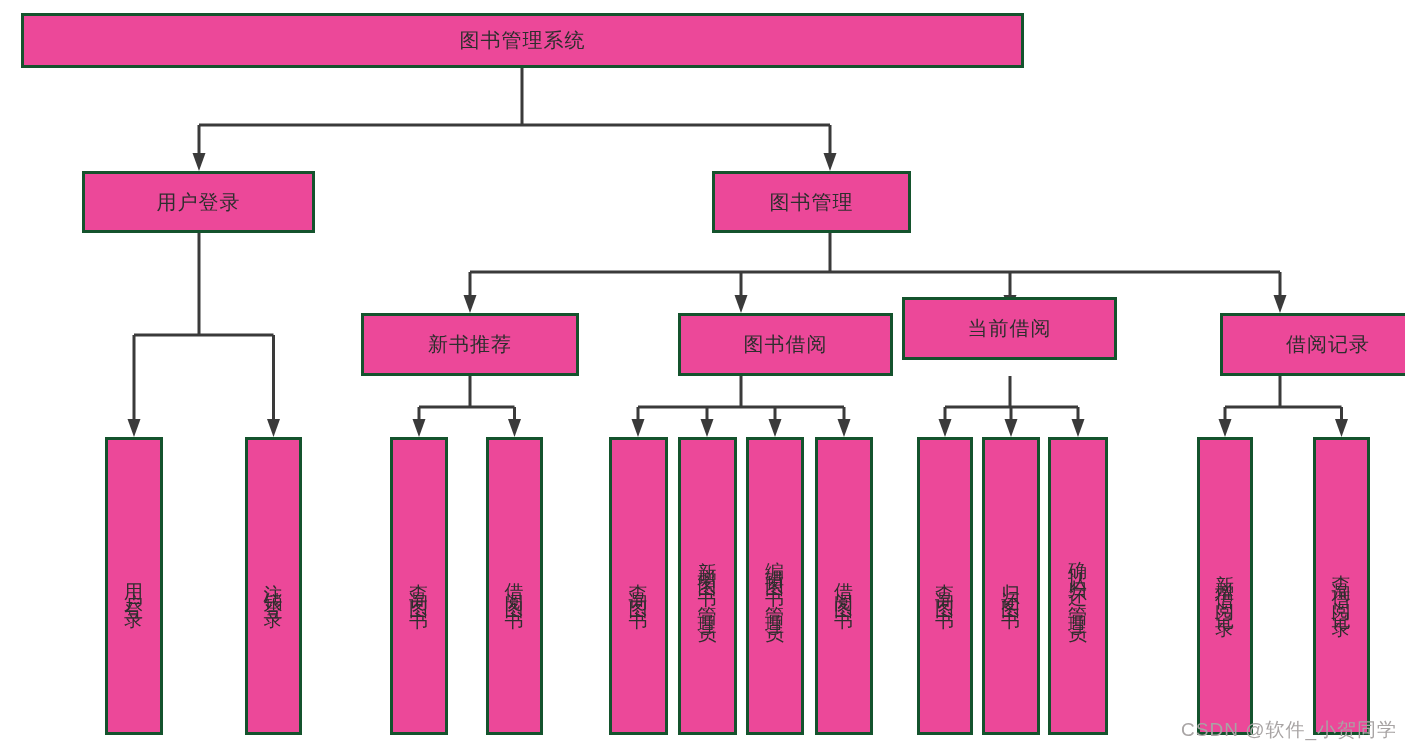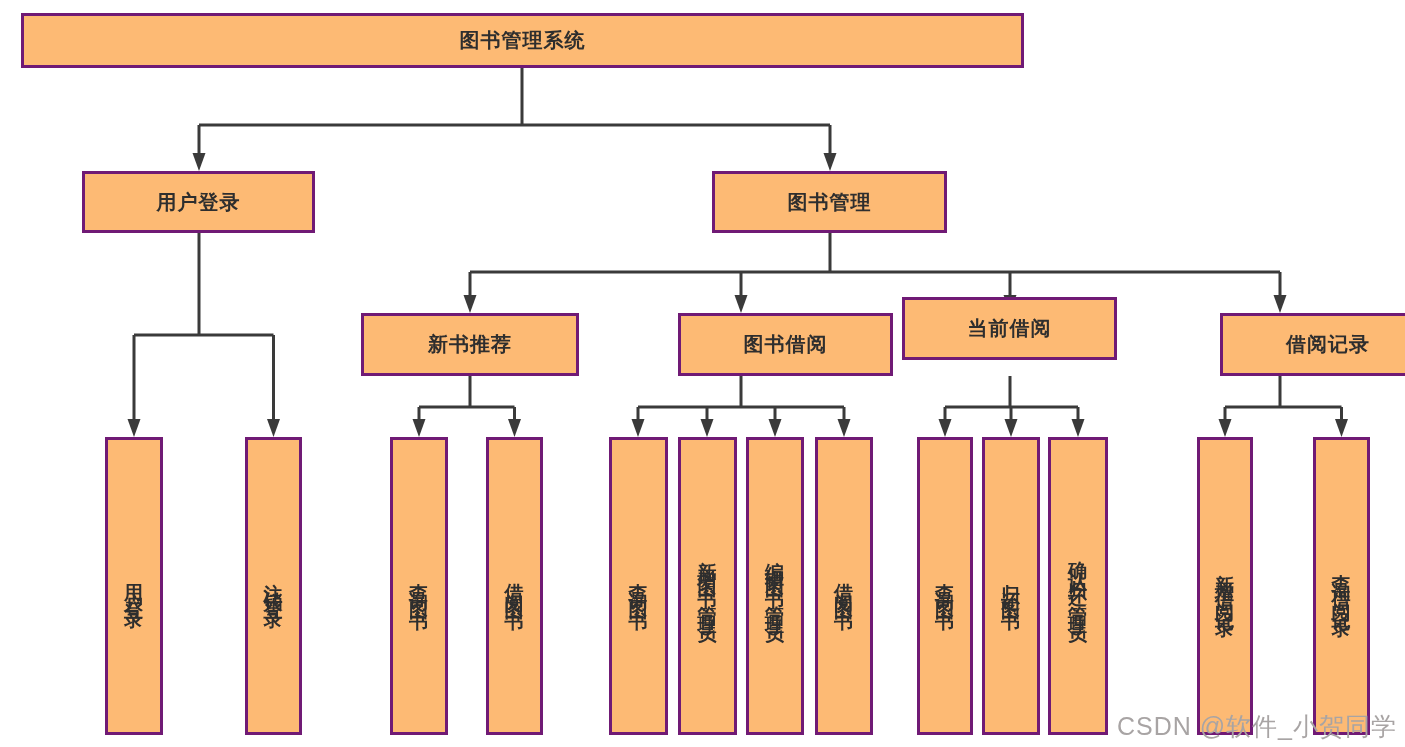--- a/index.html
+++ b/index.html
@@ -18,46 +18,45 @@
   .connectors {
     position: absolute;
     left: 0; top: 0;
     width: 1405px;
     height: 747px;
     z-index: 1;
   }
   .node {
     position: absolute;
     box-sizing: border-box;
-    background: #fdba74;
-    border: 3px solid #701a75;
+    background: #ec4899;
+    border: 3px solid #14532d;
     display: flex;
     align-items: center;
     justify-content: center;
     color: #2e2e2e;
     z-index: 2;
     text-align: center;
-    font-weight: bold;
   }
   .node.h {
     font-size: 20px;
     letter-spacing: 1px;
   }
   .node.v {
     writing-mode: vertical-rl;
     text-orientation: upright;
     font-size: 19px;
     letter-spacing: 9px;
     line-height: 1;
   }
   .watermark {
     position: absolute;
     right: 8px;
     bottom: 4px;
-    font-size: 25px;
+    font-size: 19px;
     color: #a8a4a4;
     z-index: 5;
     letter-spacing: 1px;
     white-space: nowrap;
   }
 </style>
 </head>
 <body>
 
 <div class="stage">
@@ -94,21 +93,21 @@
     <polygon points="1071.5,419 1084.5,419 1078,437" fill="#3a3a3a"></polygon>
 
     <path d="M1280 376 L1280 407 M1225 407 L1341.5 407 M1225 407 L1225 420 M1341.5 407 L1341.5 420" stroke="#3a3a3a" stroke-width="3" fill="none"></path>
     <polygon points="1218.5,419 1231.5,419 1225,437" fill="#3a3a3a"></polygon>
     <polygon points="1335,419 1348,419 1341.5,437" fill="#3a3a3a"></polygon>
   </svg>
 
   <div class="node h" style="left:21px; top:13px; width:1003px; height:55px;">图书管理系统</div>
 
   <div class="node h" style="left:82px; top:171px; width:233px; height:62px;">用户登录</div>
-  <div class="node h" style="left:712px; top:171px; width:235px; height:62px;">图书管理</div>
+  <div class="node h" style="left:712px; top:171px; width:199px; height:62px;">图书管理</div>
 
   <div class="node h" style="left:361px; top:313px; width:218px; height:63px;">新书推荐</div>
   <div class="node h" style="left:634px; top:313px; width:215px; height:63px;margin-left:44px;">图书借阅</div>
   <div class="node h" style="left:902px; top:297px; width:215px; height:63px;">当前借阅</div>
   <div class="node h" style="left:1172px; top:313px; width:216px; height:63px;margin-left:48px;">借阅记录</div>
 
   <div class="node v" style="left:105px; top:437px; width:58px; height:298px;">用户登录</div>
   <div class="node v" style="left:245px; top:437px; width:57px; height:298px;">注销登录</div>
 
   <div class="node v" style="left:390px; top:437px; width:58px; height:298px;">查询图书</div>

